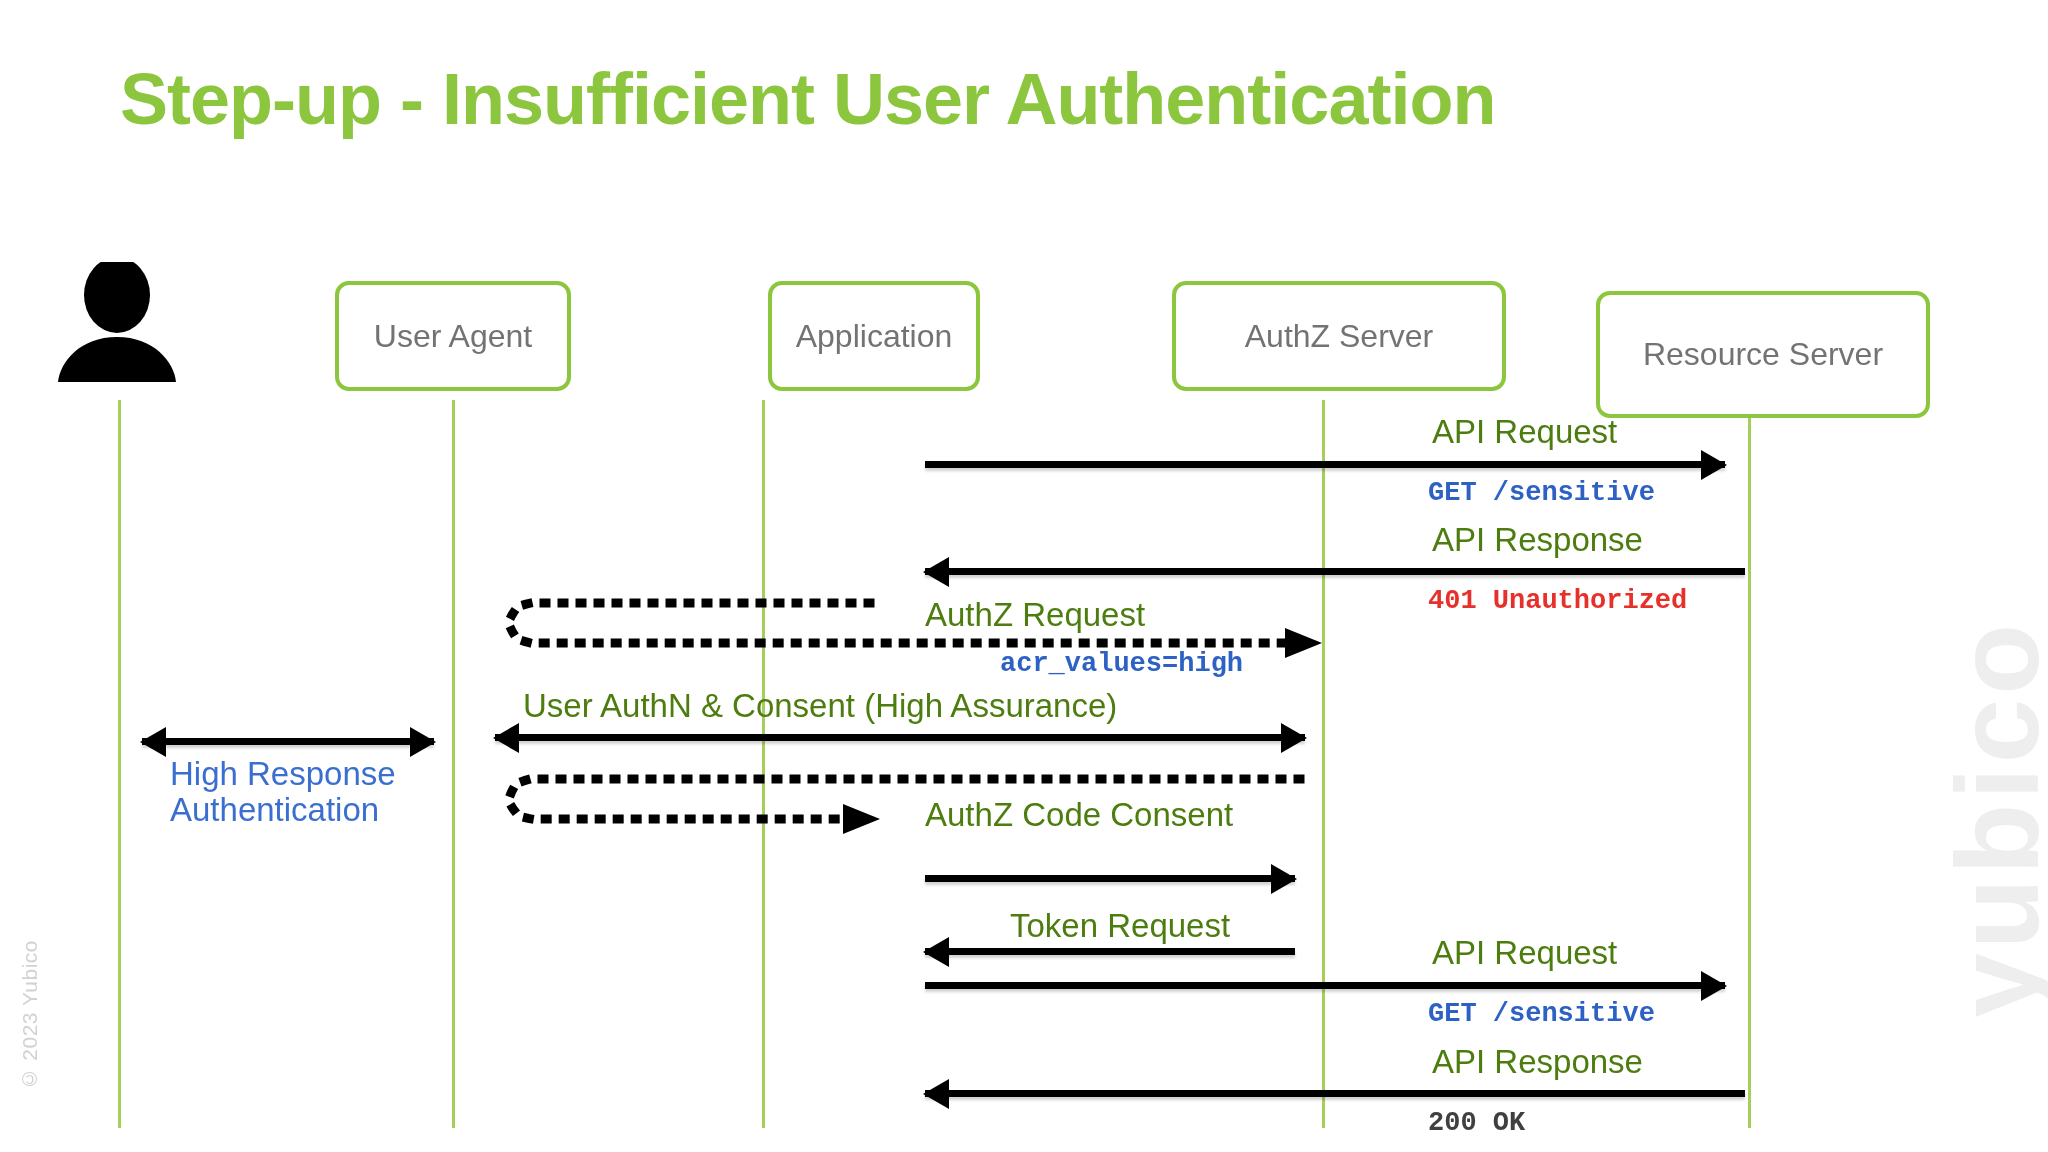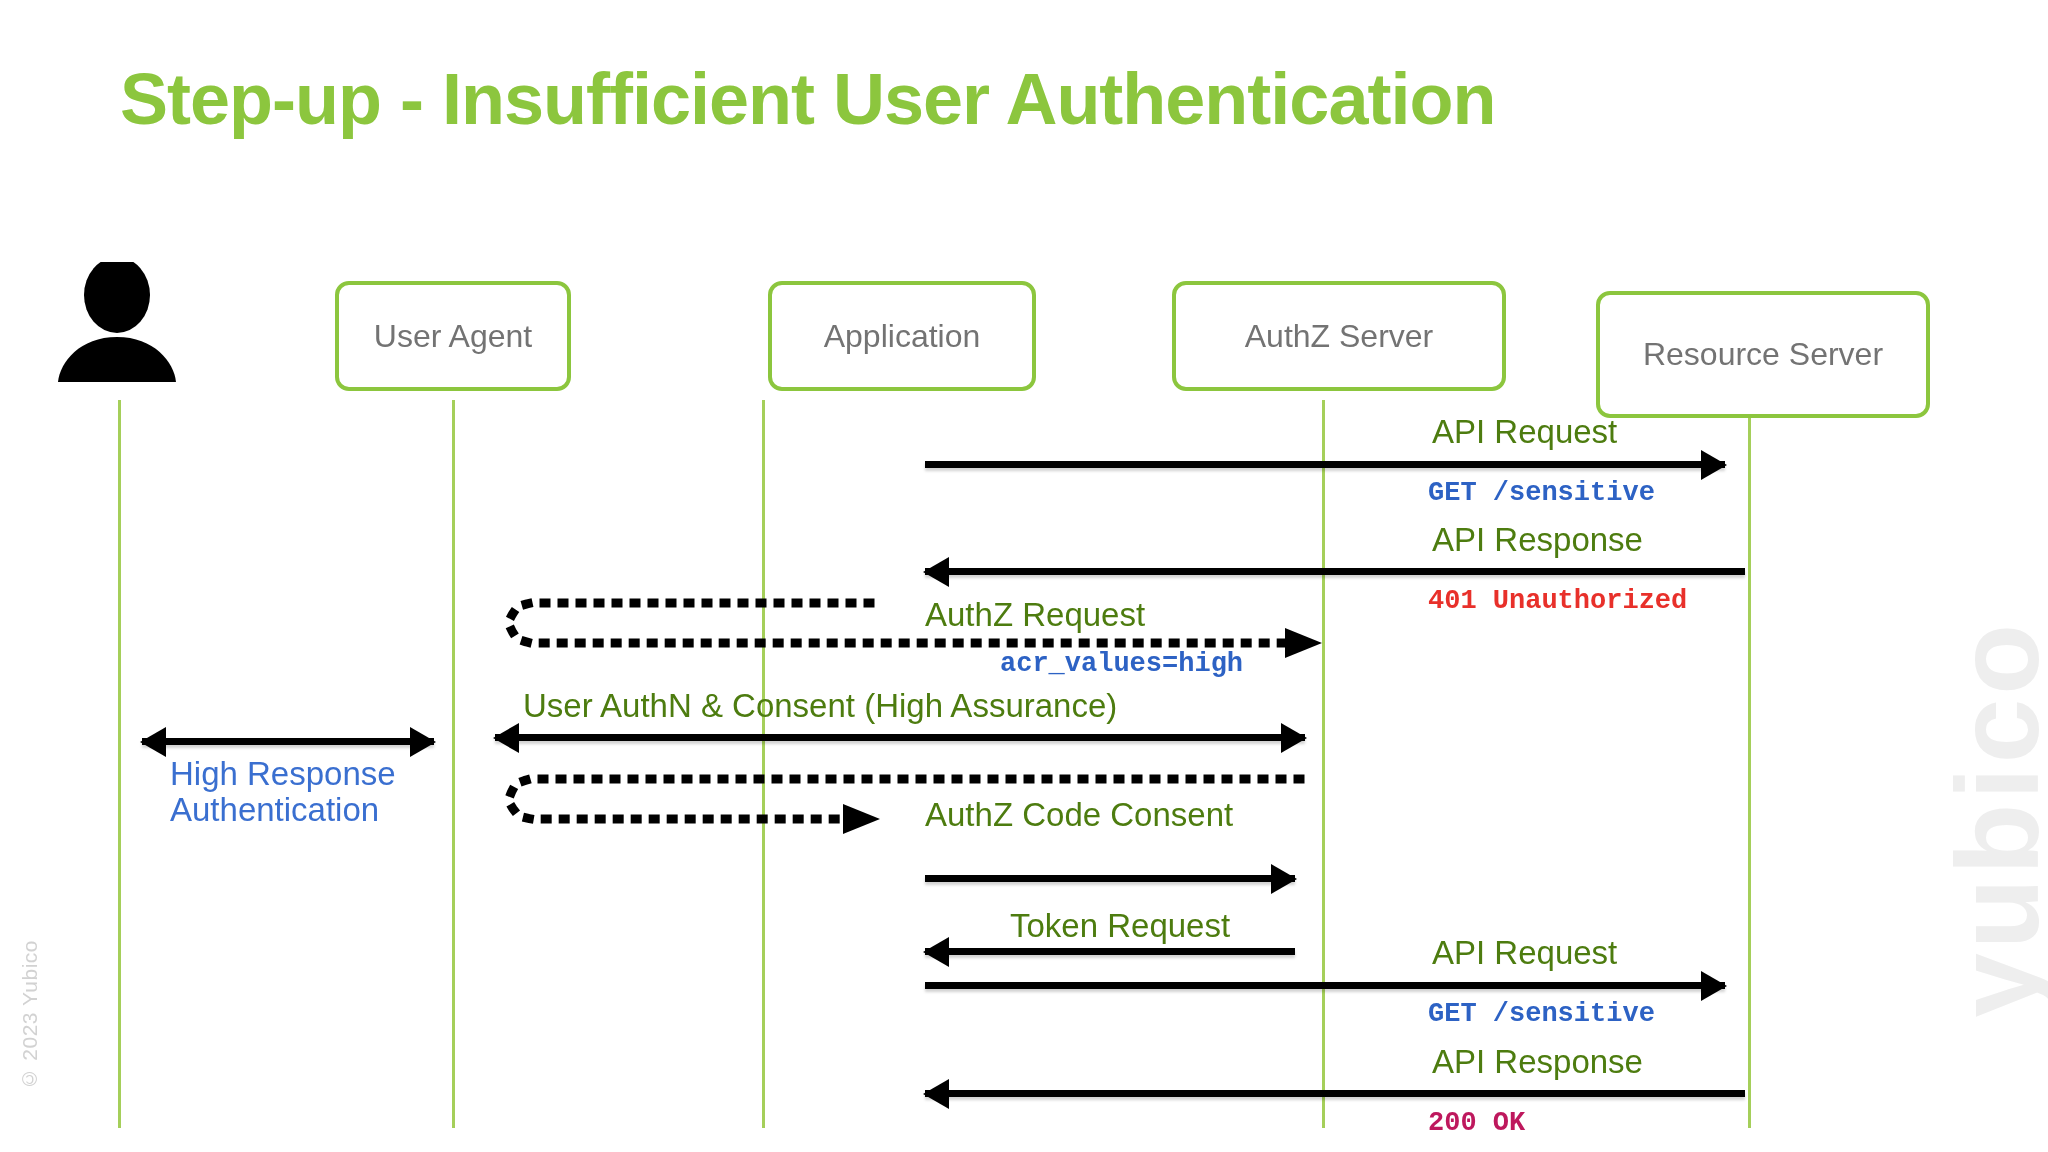--- a/index.html
+++ b/index.html
@@ -57,21 +57,21 @@
   .redirect{position:absolute;}
   .redirect svg{display:block;overflow:visible;}
 
   
   .lbl{position:absolute;white-space:nowrap;font-size:33px;color:#4d7c0f;}
   .lbl.code{
     font-family:"Liberation Mono",monospace;font-weight:bold;font-size:27px;
   }
   .lbl.blue{color:#2d62c4;}
   .lbl.red{color:#e8302a;}
-  .lbl.green{color:#be185d;text-align:center;}
+  .lbl.green{color:#404040;text-align:center;}
   .lbl.bluetext{color:#3a6fd0;font-size:33px;line-height:1.1;white-space:normal;width:300px;}
 </style>
 </head>
 <body>
 
 <div id="stage">
 
   <div class="title">Step-up - Insufficient User Authentication</div>
 
   <div class="wm-yubico">yubico</div>
@@ -84,21 +84,21 @@
 
   <div class="lifeline" style="left:118px; top:400px; height:728px;"></div>
   <div class="lifeline" style="left:452px; top:400px; height:728px;"></div>
   <div class="lifeline" style="left:762px; top:400px; height:728px;"></div>
   <div class="lifeline" style="left:1322px;top:400px; height:728px;"></div>
   <div class="lifeline" style="left:1748px;top:400px; height:728px;"></div>
 
   <div class="actor-box" style="left:335px; top:281px; width:236px; height:110px;">
     <span>User Agent</span>
   </div>
-  <div class="actor-box" style="left:768px; top:281px; width:268px; height:110px;">
+  <div class="actor-box" style="left:768px; top:281px; width:212px; height:110px;">
     <span>Application</span>
   </div>
   <div class="actor-box" style="left:1172px;top:281px; width:334px; height:110px;">
     <span>AuthZ Server</span>
   </div>
   <div class="actor-box" style="left:1596px;top:291px; width:334px; height:127px;">
     <span>Resource Server</span>
   </div>
 
   <div class="arrow" style="left:925px; top:461px; width:800px;">

